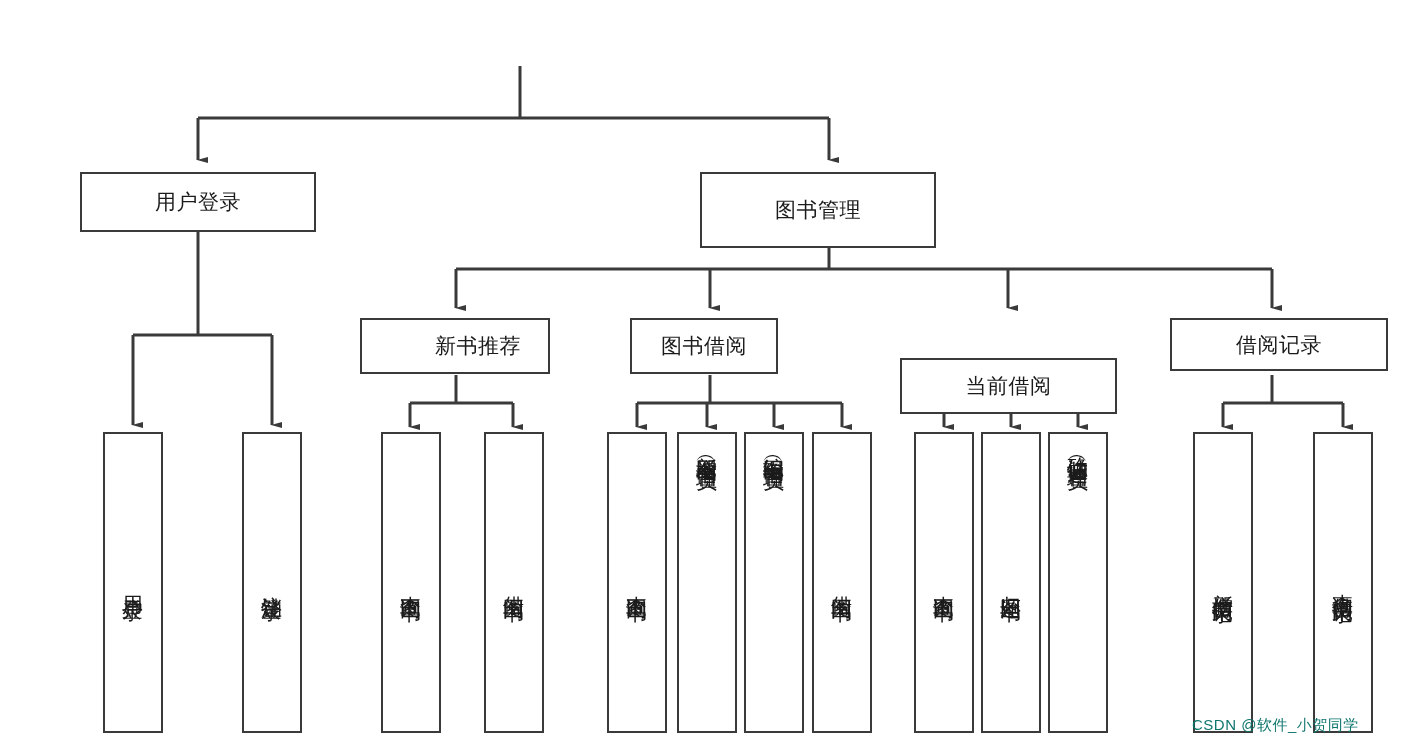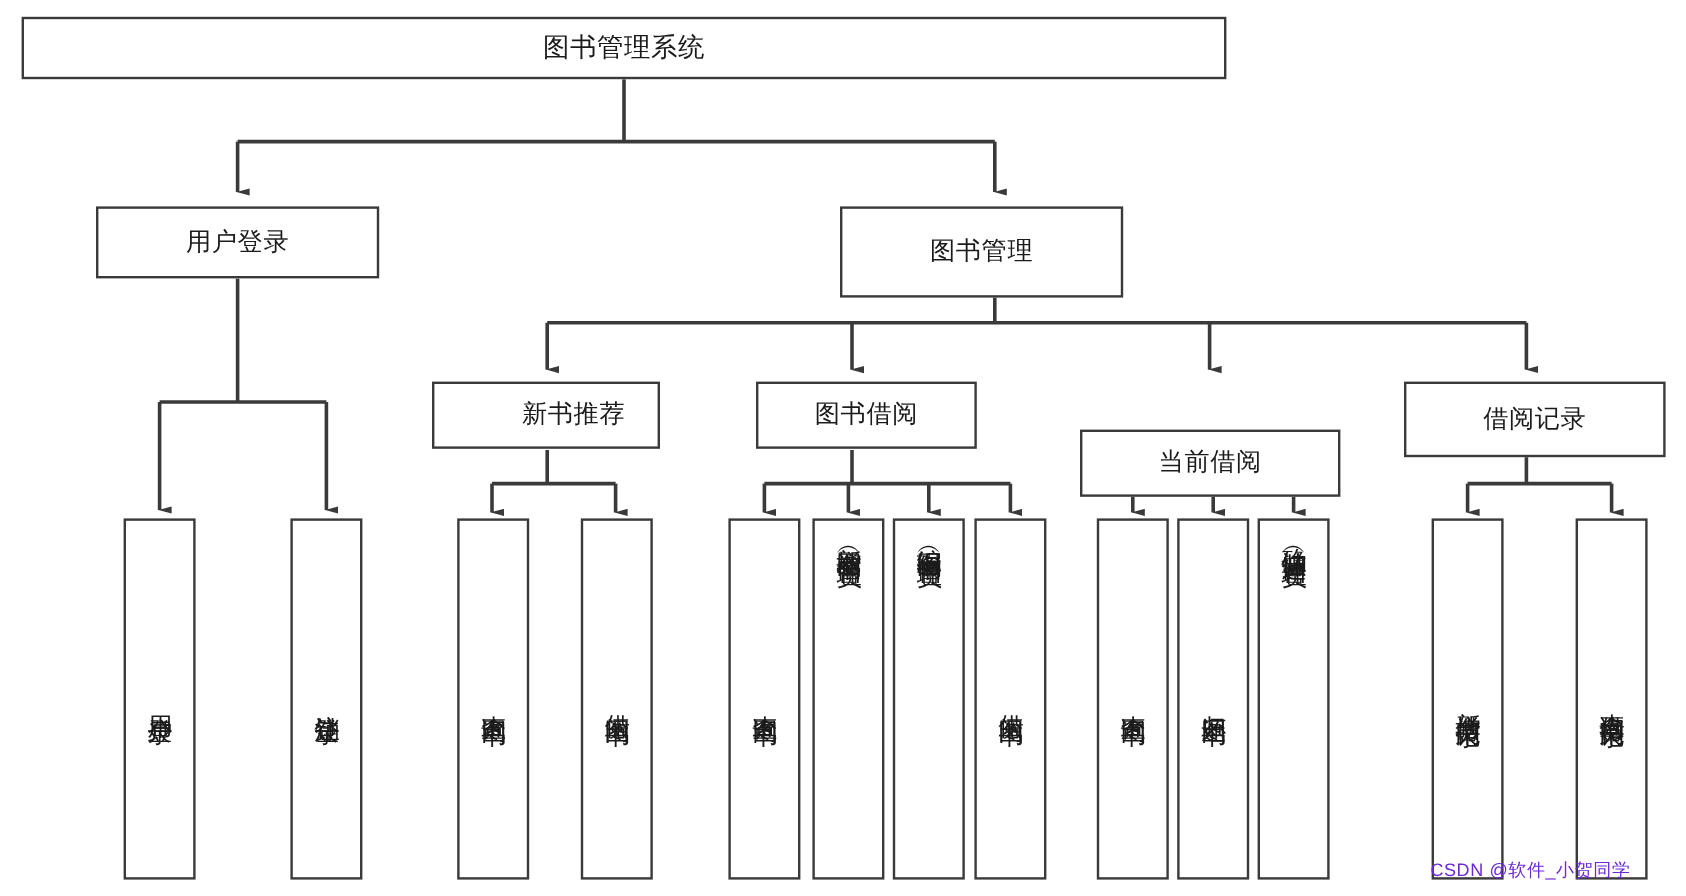--- a/index.html
+++ b/index.html
@@ -62,21 +62,21 @@
     line-height: 1.0;
     white-space: nowrap;
   }
   .node.vert.mid {
     align-items: center;
     padding-top: 0;
   }
   .watermark {
     position: absolute;
     font-size: 15px;
-    color: #6d28d9;
+    color: #0f766e;
     white-space: nowrap;
     letter-spacing: 0.5px;
   }
 </style>
 </head>
 <body>
 
 <div id="canvas">
 
   <svg class="wires" viewBox="0 0 1405 747" xmlns="http://www.w3.org/2000/svg">
@@ -122,45 +122,42 @@
       <path d="M1011,403 L1011,427" marker-end="url(#arrow)"></path>
       <path d="M1078,403 L1078,427" marker-end="url(#arrow)"></path>
 
       <path d="M1272,375 L1272,403"></path>
       <path d="M1223,403 L1343,403"></path>
       <path d="M1223,403 L1223,427" marker-end="url(#arrow)"></path>
       <path d="M1343,403 L1343,427" marker-end="url(#arrow)"></path>
     </g>
   </svg>
 
-  <div class="node root horiz" style="left:18px; top:14px; width:1004px; height:52px;">
-    <span class="lbl">图书管理系统</span>
-  </div>
 
   <div class="node horiz" style="left:80px; top:172px; width:236px; height:60px;">
     <span class="lbl">用户登录</span>
   </div>
 
   <div class="node horiz" style="left:700px; top:172px; width:236px; height:76px;">
     <span class="lbl">图书管理</span>
   </div>
 
   <div class="node horiz" style="left:360px; top:318px; width:190px; height:56px;padding-left:46px;">
     <span class="lbl">新书推荐</span>
   </div>
 
-  <div class="node horiz" style="left:630px; top:318px; width:184px; height:56px;">
+  <div class="node horiz" style="left:630px; top:318px; width:148px; height:56px;">
     <span class="lbl">图书借阅</span>
   </div>
 
   <div class="node horiz" style="left:900px; top:318px; width:217px; height:56px;margin-top:40px;">
     <span class="lbl">当前借阅</span>
   </div>
 
-  <div class="node horiz" style="left:1170px; top:318px; width:218px; height:63px;">
+  <div class="node horiz" style="left:1170px; top:318px; width:218px; height:53px;">
     <span class="lbl">借阅记录</span>
   </div>
 
   <div class="node vert mid" style="left:103px; top:432px; width:60px; height:301px;">
     <span class="lbl">用户登录</span>
   </div>
 
   <div class="node vert mid" style="left:242px; top:432px; width:60px; height:301px;">
     <span class="lbl">注销登录</span>
   </div>

